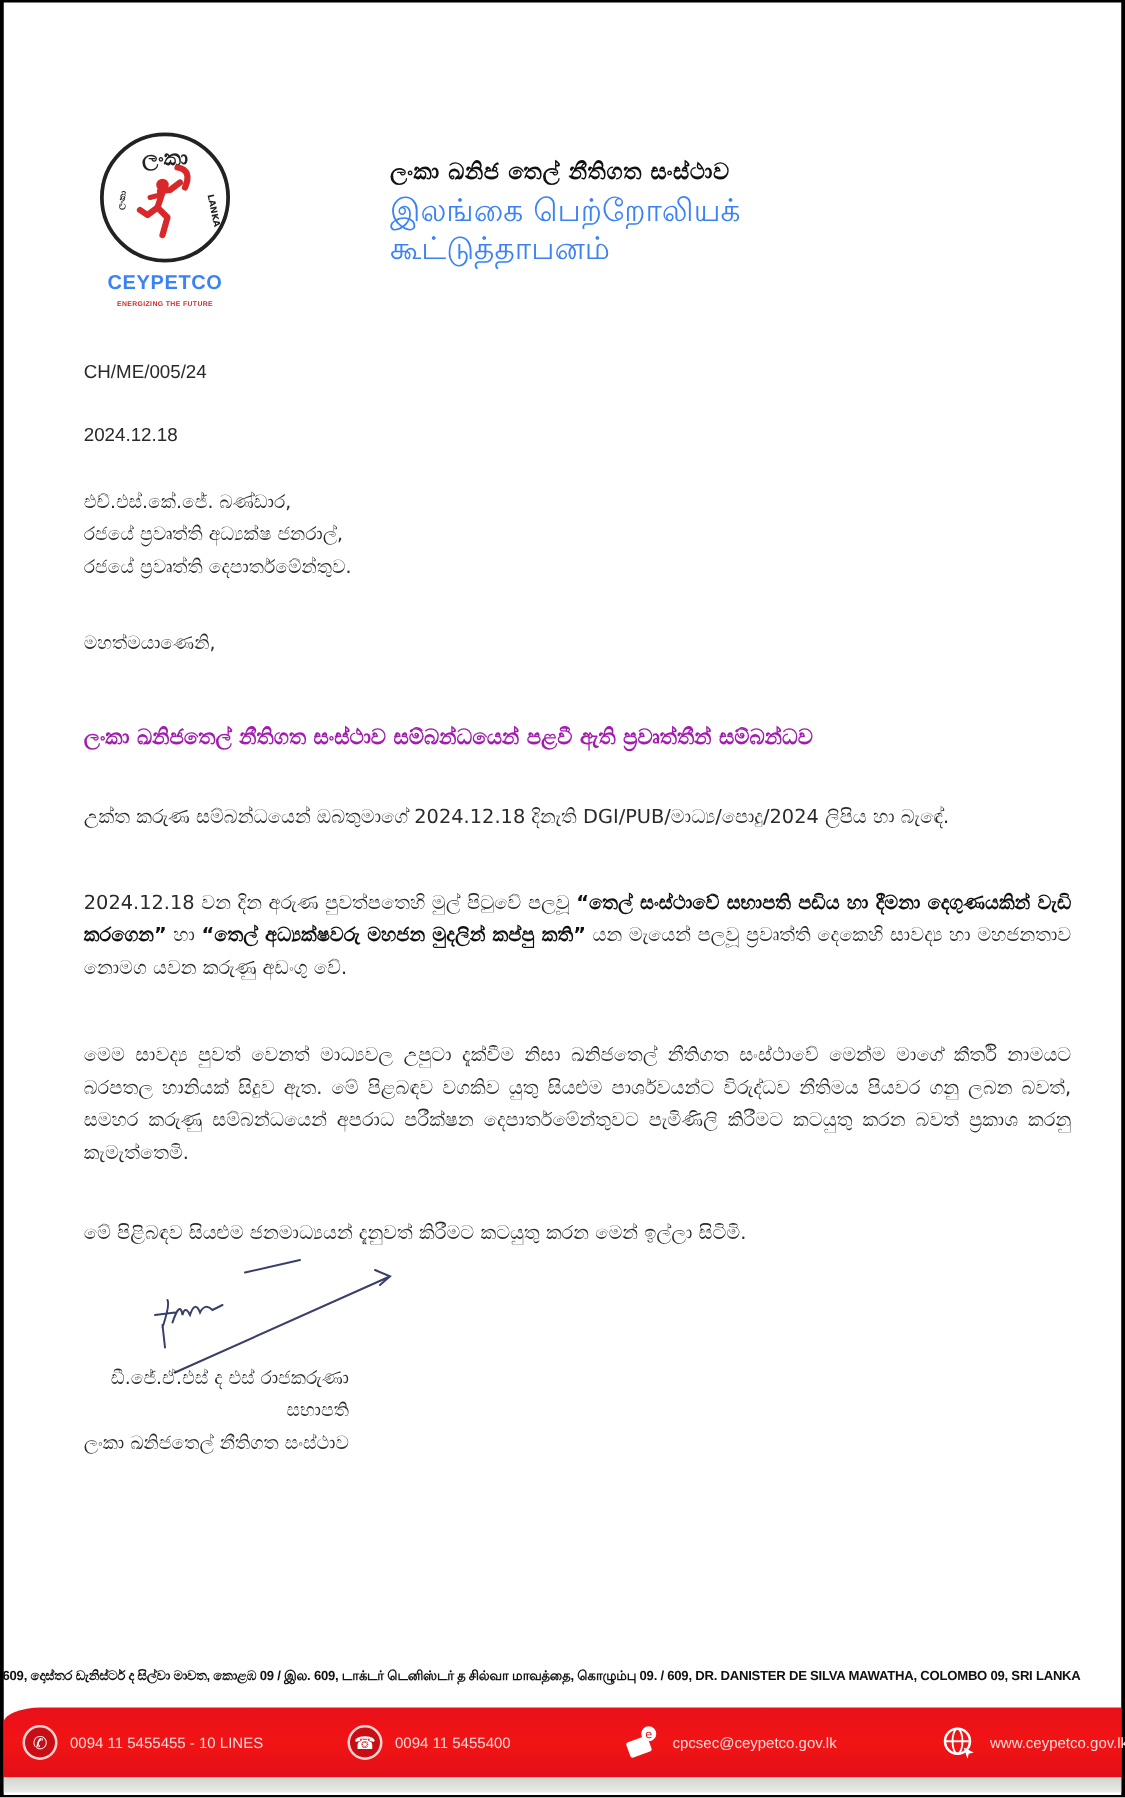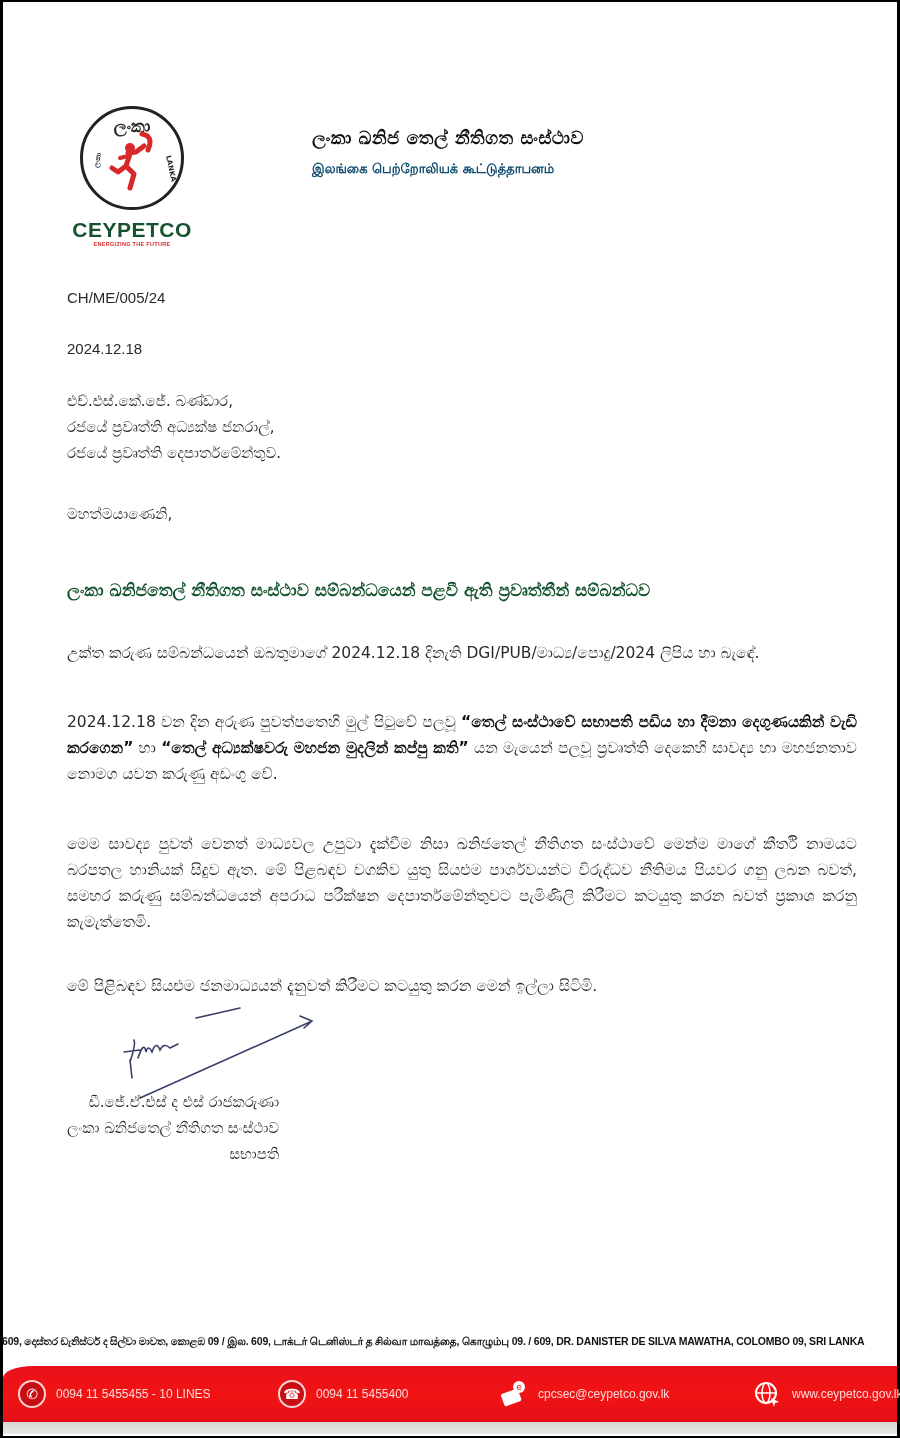--- a/index.html
+++ b/index.html
@@ -18,43 +18,43 @@
     }
     .logo {
       position: absolute; left: 72px; top: 106px; width: 120px; height: 145px;
     }
     .logo-circle {
       position: absolute; left: 8px; top: 0; width: 104px; height: 104px;
       border: 3px solid #222; border-radius: 50%; box-sizing: border-box;
     }
     .logo-word {
       position: absolute; left: 0; top: 112px; width: 120px; text-align: center;
-      font-family: "Liberation Sans", sans-serif; font-weight: bold; font-size: 21px;
-      color: #14532d; letter-spacing: 0.5px;
+      font-family: "Liberation Sans", sans-serif; font-weight: bold; font-size: 16px;
+      color: #3b82f6; letter-spacing: 0.5px;
     }
     .logo-tag {
       position: absolute; left: 0; top: 135px; width: 120px; text-align: center;
       font-family: "Liberation Sans", sans-serif; font-weight: bold; font-size: 5.5px;
       color: #d8282a; letter-spacing: 0.3px;
     }
     .org {
       position: absolute; left: 312px; top: 122px; width: 440px;
     }
     .org-si { font-size: 18px; font-weight: bold; color: #111; line-height: 32px; letter-spacing: 0.5px; }
-    .org-ta { font-size: 13px; font-weight: bold; color: #0c4a6e; line-height: 30px; }
+    .org-ta { font-size: 25px; font-weight: normal; color: #3b82f6; line-height: 30px; }
     .org-en {
       font-family: "Liberation Sans", sans-serif; font-size: 24px; font-weight: bold;
       color: #111; line-height: 30px; letter-spacing: 0.2px;
     }
     .text { position: absolute; left: 67px; font-size: 15.5px; color: #2a2a2a; }
     .ref { top: 289px; font-family: "Liberation Sans", sans-serif; font-size: 15px; }
     .date { top: 340px; font-family: "Liberation Sans", sans-serif; font-size: 15px; }
     .addr { top: 388px; line-height: 26px; font-size: 15px; }
     .salute { top: 505px; font-size: 15px; }
-    .subject { top: 580px; font-weight: bold; font-size: 17px; color: #14532d; width: 800px; }
+    .subject { top: 580px; font-weight: bold; font-size: 17px; color: #a21caf; width: 800px; }
     .para { width: 790px; line-height: 26px; text-align: justify; font-size: 15.5px; }
     .p1 { top: 640px; }
     .p2 { top: 709px; }
     .p3 { top: 831px; }
     .p4 { top: 973px; }
     .b { font-weight: bold; color: #111; }
     .sig-svg { position: absolute; left: 100px; top: 1000px; width: 230px; height: 110px; }
     .sig { top: 1089px; line-height: 26px; font-size: 15px; text-align: right; }
     .addr-line {
       position: absolute; left: 0; top: 1335px; width: 900px; height: 20px; overflow: hidden;
@@ -134,22 +134,22 @@
 <div class="text para p3">මෙම සාවද්‍ය පුවත් වෙනත් මාධ්‍යවල උපුටා දැක්වීම නිසා ඛනිජතෙල් නීතිගත සංස්ථාවේ මෙන්ම මාගේ කීර්ති නාමයට බරපතල හානියක් සිදුව ඇත. මේ පිළබඳව වගකිව යුතු සියළුම පාර්ශවයන්ට විරුද්ධව නීතිමය පියවර ගනු ලබන බවත්, සමහර කරුණු සම්බන්ධයෙන් අපරාධ පරීක්ෂන දෙපාර්තමේන්තුවට පැමිණිලි කිරීමට කටයුතු කරන බවත් ප්‍රකාශ කරනු කැමැත්තෙමි.</div>
 
 <div class="text para p4">මේ පිළිබඳව සියළුම ජනමාධ්‍යයන් දැනුවත් කිරීමට කටයුතු කරන මෙන් ඉල්ලා සිටිමි.</div>
 
 <svg class="sig-svg" viewBox="0 0 230 110">
   <path d="M30 62 Q36 44 34 40 M24 52 L40 50 M30 60 L32 78 M38 58 Q44 40 46 52 Q48 44 52 52 Q56 40 60 50 Q64 42 70 48 L78 44 M96 18 L140 8" stroke="#3a3f6a" stroke-width="1.6" fill="none" stroke-linecap="round"></path>
   <path d="M40 98 L210 22 M200 16 L212 21 L204 28" stroke="#3a3f6a" stroke-width="1.6" fill="none" stroke-linecap="round"></path>
 </svg>
 <div class="text sig">
   <div>ඩී.ජේ.ඒ.එස් ද එස් රාජකරුණා</div>
+  <div>සභාපති</div>
   <div>ලංකා ඛනිජතෙල් නීතිගත සංස්ථාව</div>
-  <div>සභාපති</div>
 </div>
 
 <div class="addr-line"><span>609, දොස්තර ඩැනිස්ටර් ද සිල්වා මාවත, කොළඹ 09  /  இல. 609, டாக்டர் டெனிஸ்டர் த சில்வா மாவத்தை, கொழும்பு 09.  /  609, DR. DANISTER DE SILVA MAWATHA, COLOMBO 09, SRI LANKA</span></div>
 <div class="band"></div>
 <div class="band-bottom"></div>
 
 <div class="contact c1">
   <span class="icon-circle">✆</span>
   <span>0094 11 5455455 - 10 LINES</span>
 </div>

